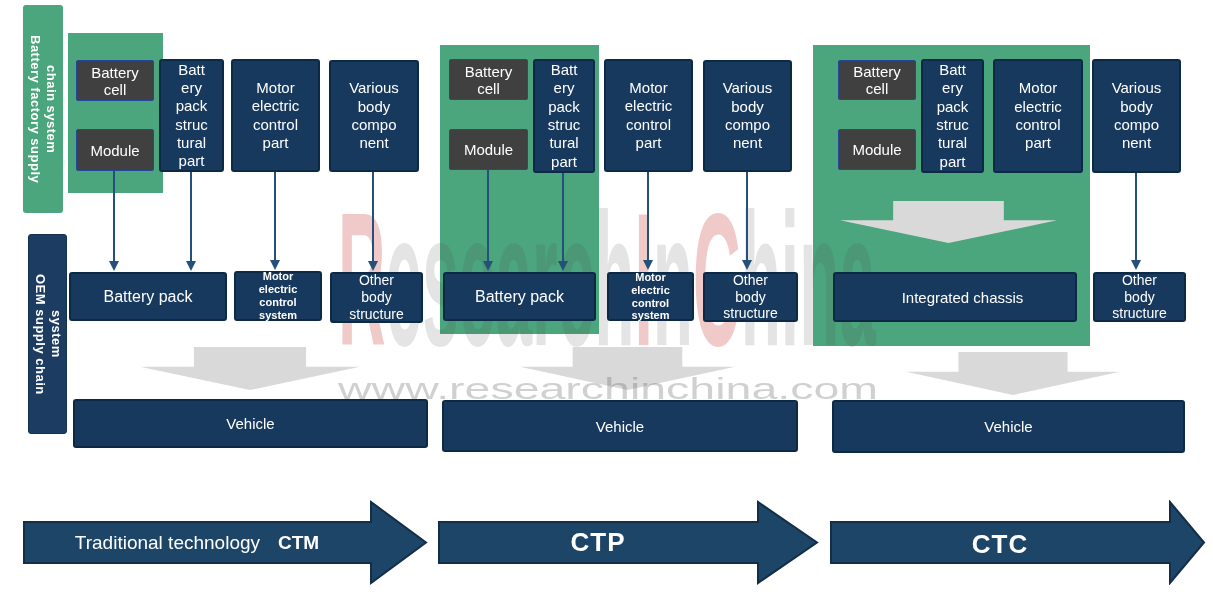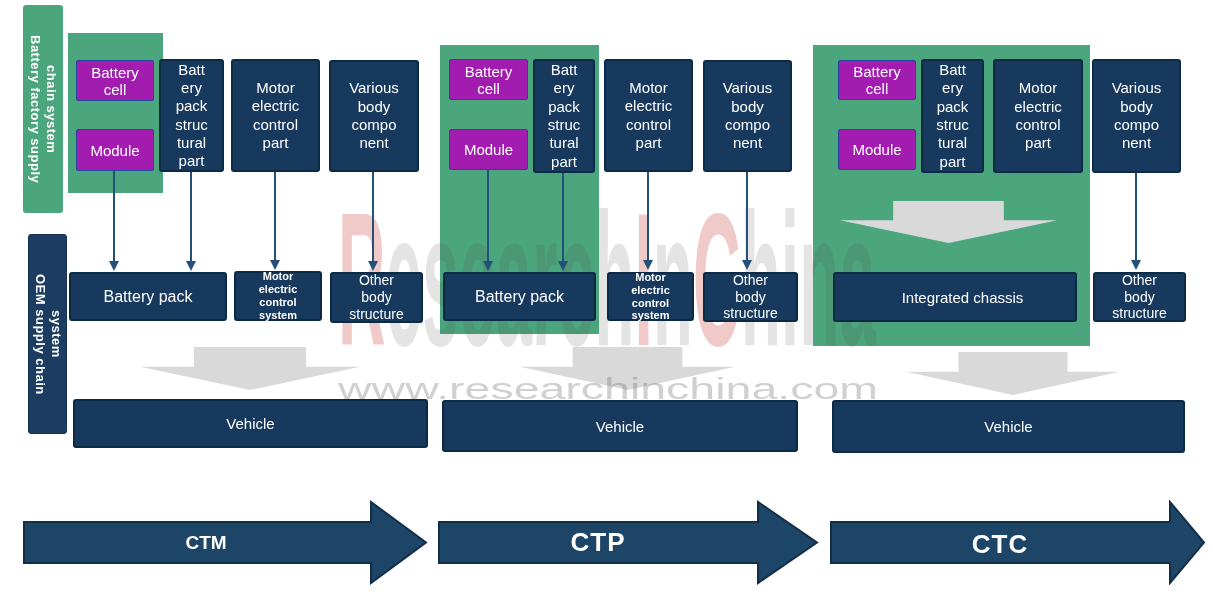--- a/index.html
+++ b/index.html
@@ -18,21 +18,21 @@
     writing-mode:vertical-lr;white-space:pre-line;color:#fff;font-weight:bold;
     font-size:13px;line-height:1.25;text-align:center;letter-spacing:.5px;
   }
   
   .gpanel{background:#4ba57d;}
   
   .bx{display:flex;align-items:center;justify-content:center;text-align:center;
       color:#fff;box-sizing:border-box;}
   .pre{white-space:pre-line;}
   .navybx{background:#17395e;border:2px solid #0d2a44;border-radius:3px;}
-  .bluebx{background:#a21caf;border:1px solid #24479a;border-radius:2px;font-size:15px;}
+  .bluebx{background:#404040;border:1px solid #24479a;border-radius:2px;font-size:15px;}
   .tallbx{font-size:15px;line-height:1.22;}
   .rowbx{font-size:14px;line-height:1.2;}
   .packbx{font-size:16px;}
   .sysbx{font-size:11px;font-weight:bold;line-height:1.18;}
   .vehbx{font-size:15px;}
   
   .cline{position:absolute;width:2px;background:#24507a;}
   .ah{position:absolute;width:0;height:0;border-left:5px solid transparent;
       border-right:5px solid transparent;border-top:10px solid #24507a;}
   
@@ -173,20 +173,21 @@
   <div class="abs bx navybx vehbx z3" style="left:833px;top:272px;width:244px;height:50px;padding-left:15px;">Integrated chassis</div>
   <div class="abs bx navybx rowbx pre z3" style="left:1093px;top:272px;width:93px;height:50px;">Other
 body
 structure</div>
   <div class="abs bx navybx vehbx z3" style="left:832px;top:400px;width:353px;height:53px;">Vehicle</div>
 
   <svg class="abs z3" style="left:23px;top:500px;width:406px;height:85px;" viewBox="0 0 406 85">
     <polygon points="1,22 348,22 348,2 403,42.5 348,83 348,63 1,63" fill="#1d4568" stroke="#132e48" stroke-width="2"></polygon>
   </svg>
   <div class="abs bigtext ctmtext z3" style="left:23px;top:522px;width:348px;height:41px;">
+    <span>Traditional technology</span>
       <b>CTM</b>
   </div>
 
   <svg class="abs z3" style="left:438px;top:500px;width:381px;height:85px;" viewBox="0 0 381 85">
     <polygon points="1,22 320,22 320,2 379,42.5 320,83 320,63 1,63" fill="#1d4568" stroke="#132e48" stroke-width="2"></polygon>
   </svg>
   <div class="abs bigtext ctptext z3" style="left:438px;top:522px;width:320px;height:41px;text-align:right;">CTP</div>
 
   <svg class="abs z3" style="left:830px;top:500px;width:376px;height:85px;" viewBox="0 0 376 85">
     <polygon points="1,22 340,22 340,2 374,42.5 340,83 340,63 1,63" fill="#1d4568" stroke="#132e48" stroke-width="2"></polygon>

